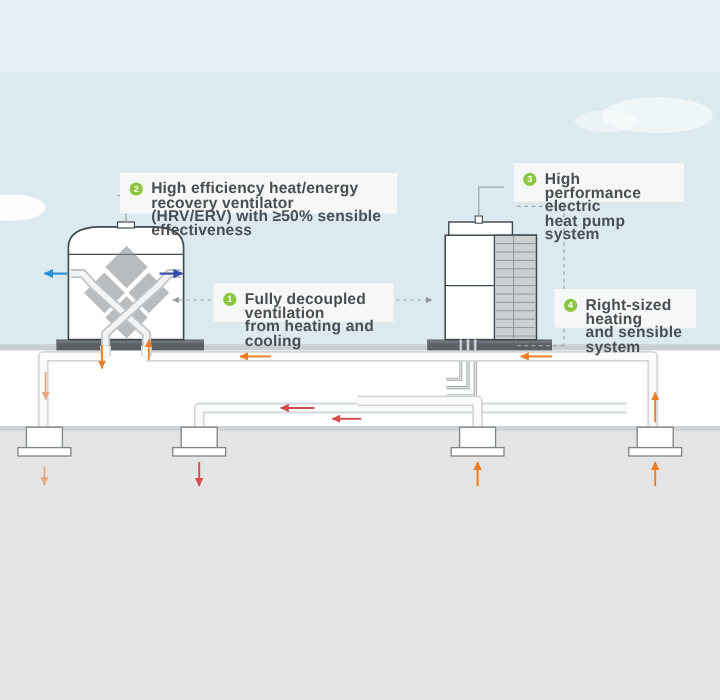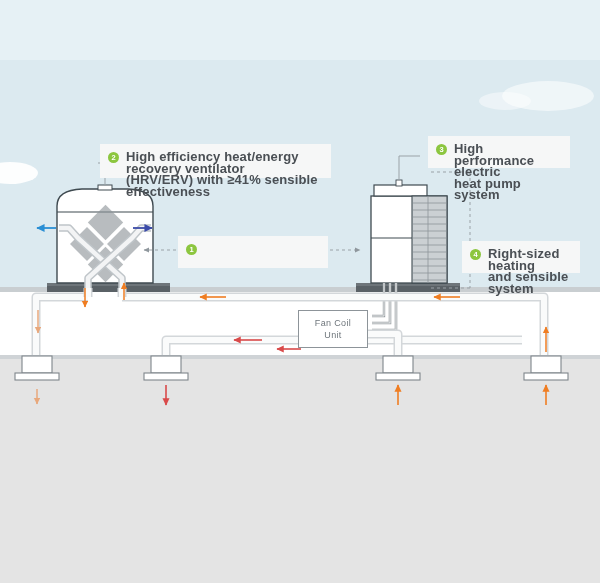--- a/index.html
+++ b/index.html
@@ -257,33 +257,31 @@
       </g>
     </g>
 
     <g>
       <line x1="176" y1="250" x2="144" y2="250" stroke="#9aa2a7" stroke-width="1" stroke-dasharray="3 3" marker-end="url(#arrGray)"></line>
       <line x1="330" y1="250" x2="360" y2="250" stroke="#9aa2a7" stroke-width="1" stroke-dasharray="3 3" marker-end="url(#arrGray)"></line>
     </g>
 
   </svg>
 
-  <div class="fcu-box" style="left:298px; top:310px; width:70px; height:38px;">
-    <span class="fcu-text">Fan Coil
-Unit</span>
-  </div>
 
   <div class="callout" style="left:178px; top:236px; width:150px; height:32px;">
     <span class="badge">1</span>
+    <span class="ctext">Fully decoupled ventilation
+from heating and cooling</span>
   </div>
 
   <div class="callout" style="left:100px; top:144px; width:231px; height:34px;">
     <span class="badge">2</span>
     <span class="ctext">High efficiency heat/energy recovery ventilator
-(HRV/ERV) with ≥41% sensible effectiveness</span>
+(HRV/ERV) with ≥50% sensible effectiveness</span>
   </div>
 
   <div class="callout" style="left:428px; top:136px; width:142px; height:32px;">
     <span class="badge">3</span>
     <span class="ctext">High performance electric
 heat pump system</span>
   </div>
 
   <div class="callout" style="left:462px; top:241px; width:118px; height:32px;">
     <span class="badge">4</span>

